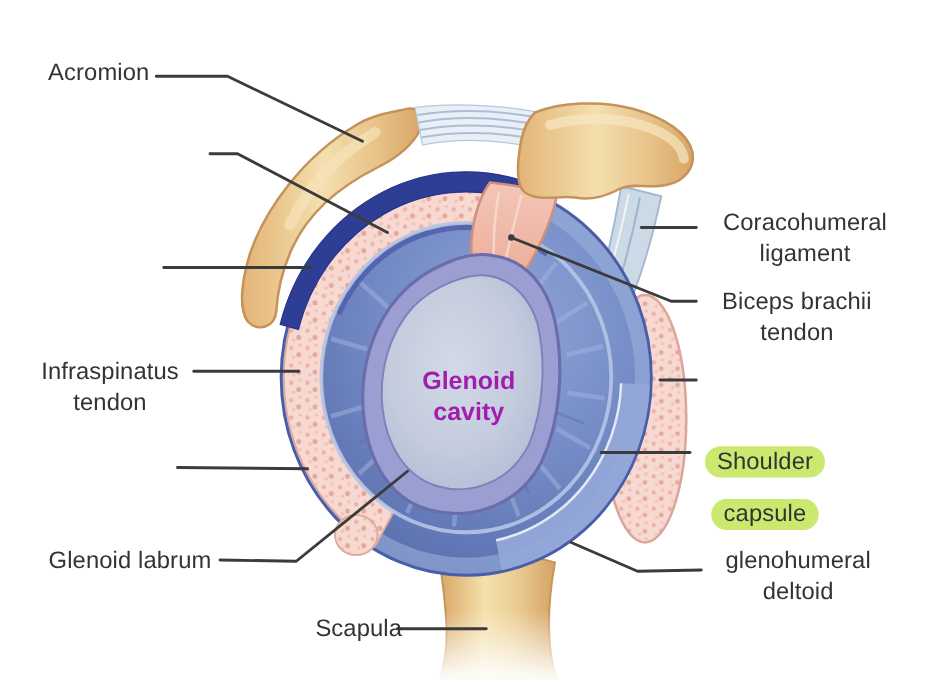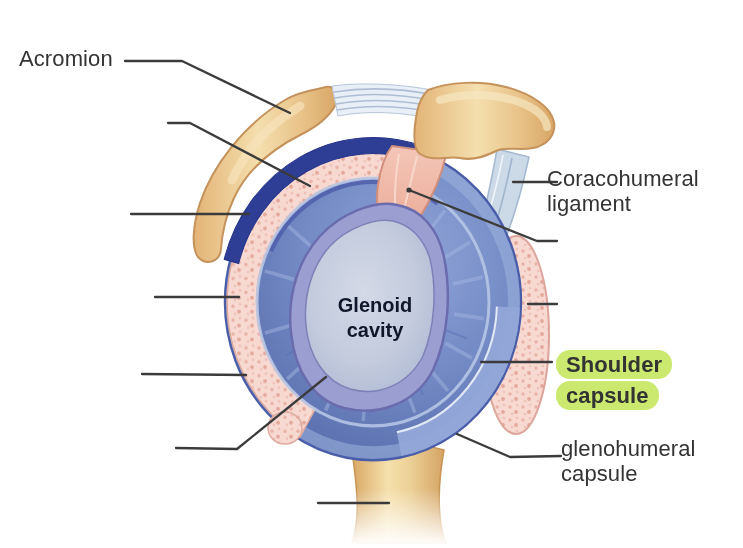--- a/index.html
+++ b/index.html
@@ -2,33 +2,32 @@
 <html><head>
 <meta charset="utf-8">
 <style>
   html,body{margin:0;padding:0;background:#ffffff;}
   #stage{
     position:relative;width:743px;height:548px;background:#ffffff;
     font-family:"Liberation Sans",sans-serif;overflow:hidden;
   }
   #art{position:absolute;left:0;top:0;width:743px;height:548px;}
   .lbl{
-    position:absolute;font-size:22px;line-height:25px;color:#333333;
-    letter-spacing:.1px;white-space:normal;
+    position:absolute;font-size:19px;line-height:25px;color:#333333;
+    letter-spacing:.1px;white-space:normal;text-align:center;
   }
   .hl{
     background:#cbe96f;border-radius:14px;padding:2px 10px;
     -webkit-box-decoration-break:clone;box-decoration-break:clone;
-    line-height:30px;
-    font-weight:bold;
+    line-height:42px;
   }
   .hl-wrap{line-height:31px;}
   .center-lbl{
     position:absolute;font-size:20px;font-weight:bold;line-height:25px;
-    color:#0f172a;text-align:center;
+    color:#a21caf;text-align:center;
   }
 </style>
 </head>
 <body>
 
 <div id="stage">
 
   <svg id="art" viewBox="0 0 743 548">
     <defs>
       <pattern id="spk" width="13" height="13" patternUnits="userSpaceOnUse">
@@ -171,29 +170,33 @@
       <path d="M481,362 L552,362"></path>
       <path d="M457,434 L510,457 L561,456"></path>
       <circle cx="409" cy="190" r="2.6" fill="#3b3b3b" stroke="none"></circle>
     </g>
   </svg>
 
   <div class="lbl" style="left:19px;top:46px;width:120px">Acromion</div>
 
 
 
-
-
-
-
-  <div class="lbl" style="left:547px;top:166px;width:158px">Coracohumeral ligament</div>
-
+  <div class="lbl" style="left:18px;top:285px;width:140px">Infraspinatus tendon</div>
+
+
+  <div class="lbl" style="left:19px;top:436px;width:170px">Glenoid labrum</div>
+
+  <div class="lbl" style="left:242px;top:491px;width:90px">Scapula</div>
+
+  <div class="lbl" style="left:565px;top:166px;width:158px">Coracohumeral ligament</div>
+
+  <div class="lbl" style="left:565px;top:229px;width:145px">Biceps brachii tendon</div>
 
 
   <div class="lbl hl-wrap" style="left:556px;top:349px;width:112px">
     <span class="hl">Shoulder capsule</span>
   </div>
 
-  <div class="lbl" style="left:561px;top:436px;width:155px">glenohumeral capsule</div>
+  <div class="lbl" style="left:561px;top:436px;width:155px">glenohumeral deltoid</div>
 
   <div class="center-lbl" style="left:327px;top:293px;width:96px">Glenoid cavity</div>
 
 </div>
 
 </body></html>

